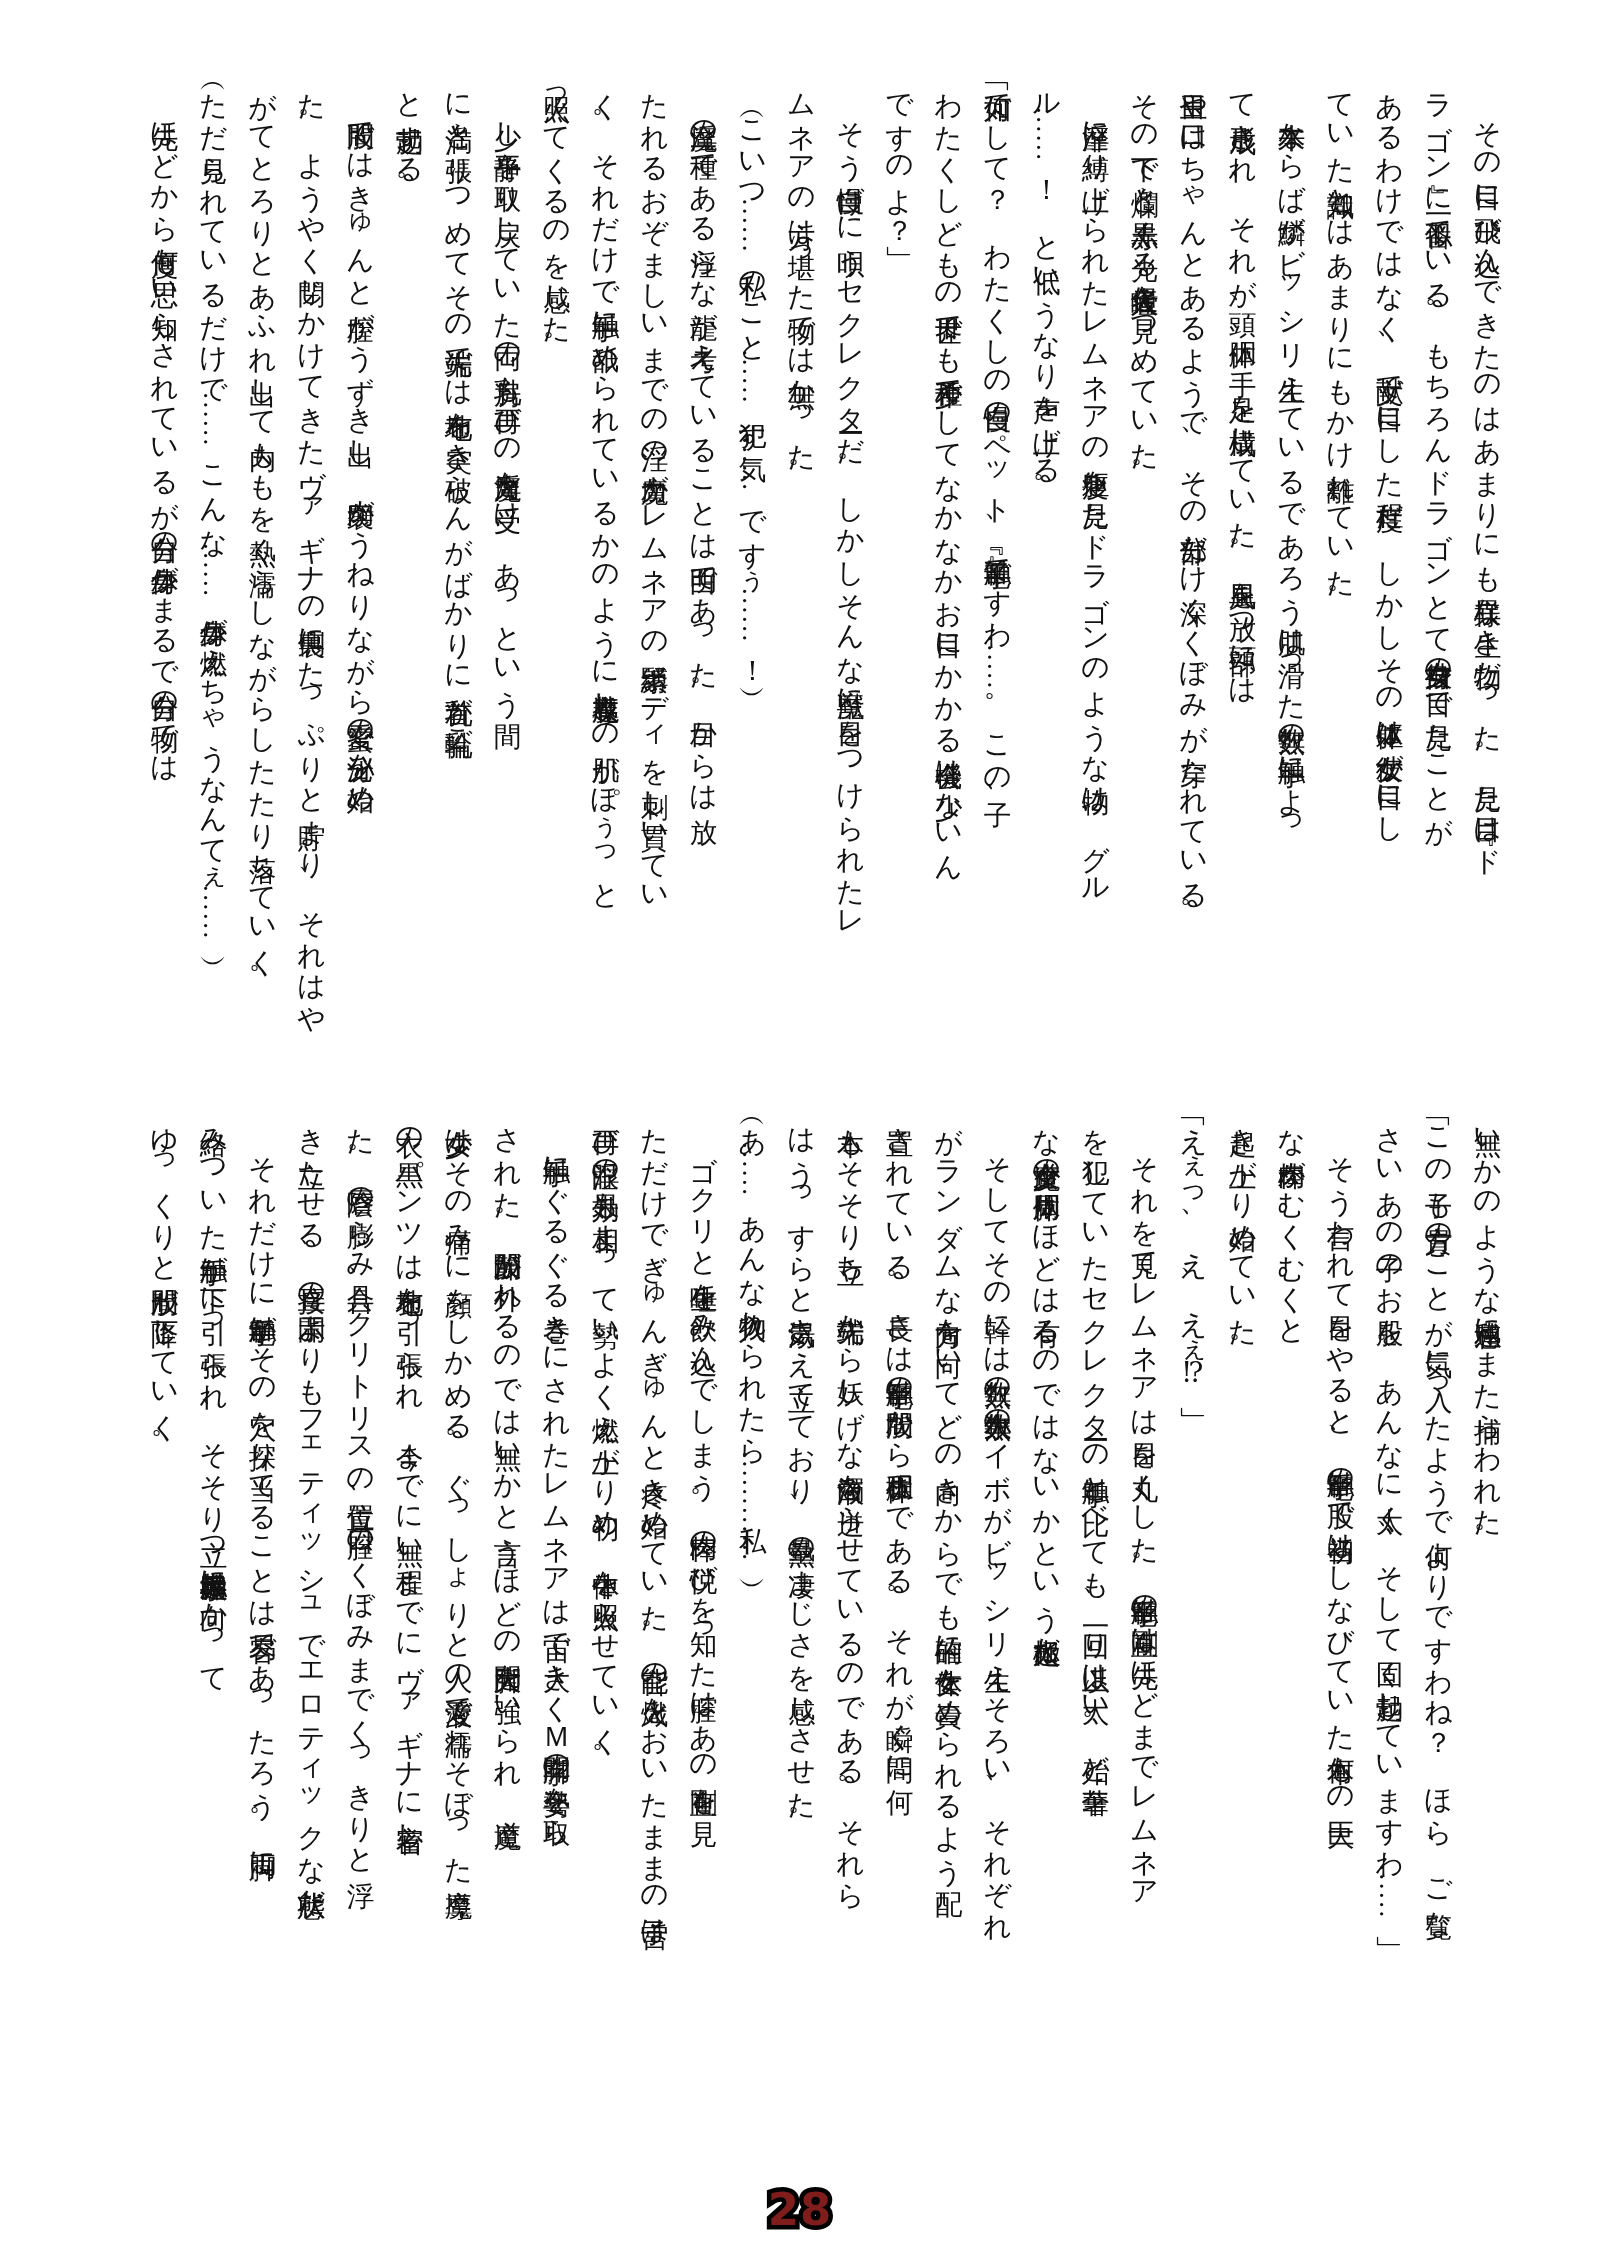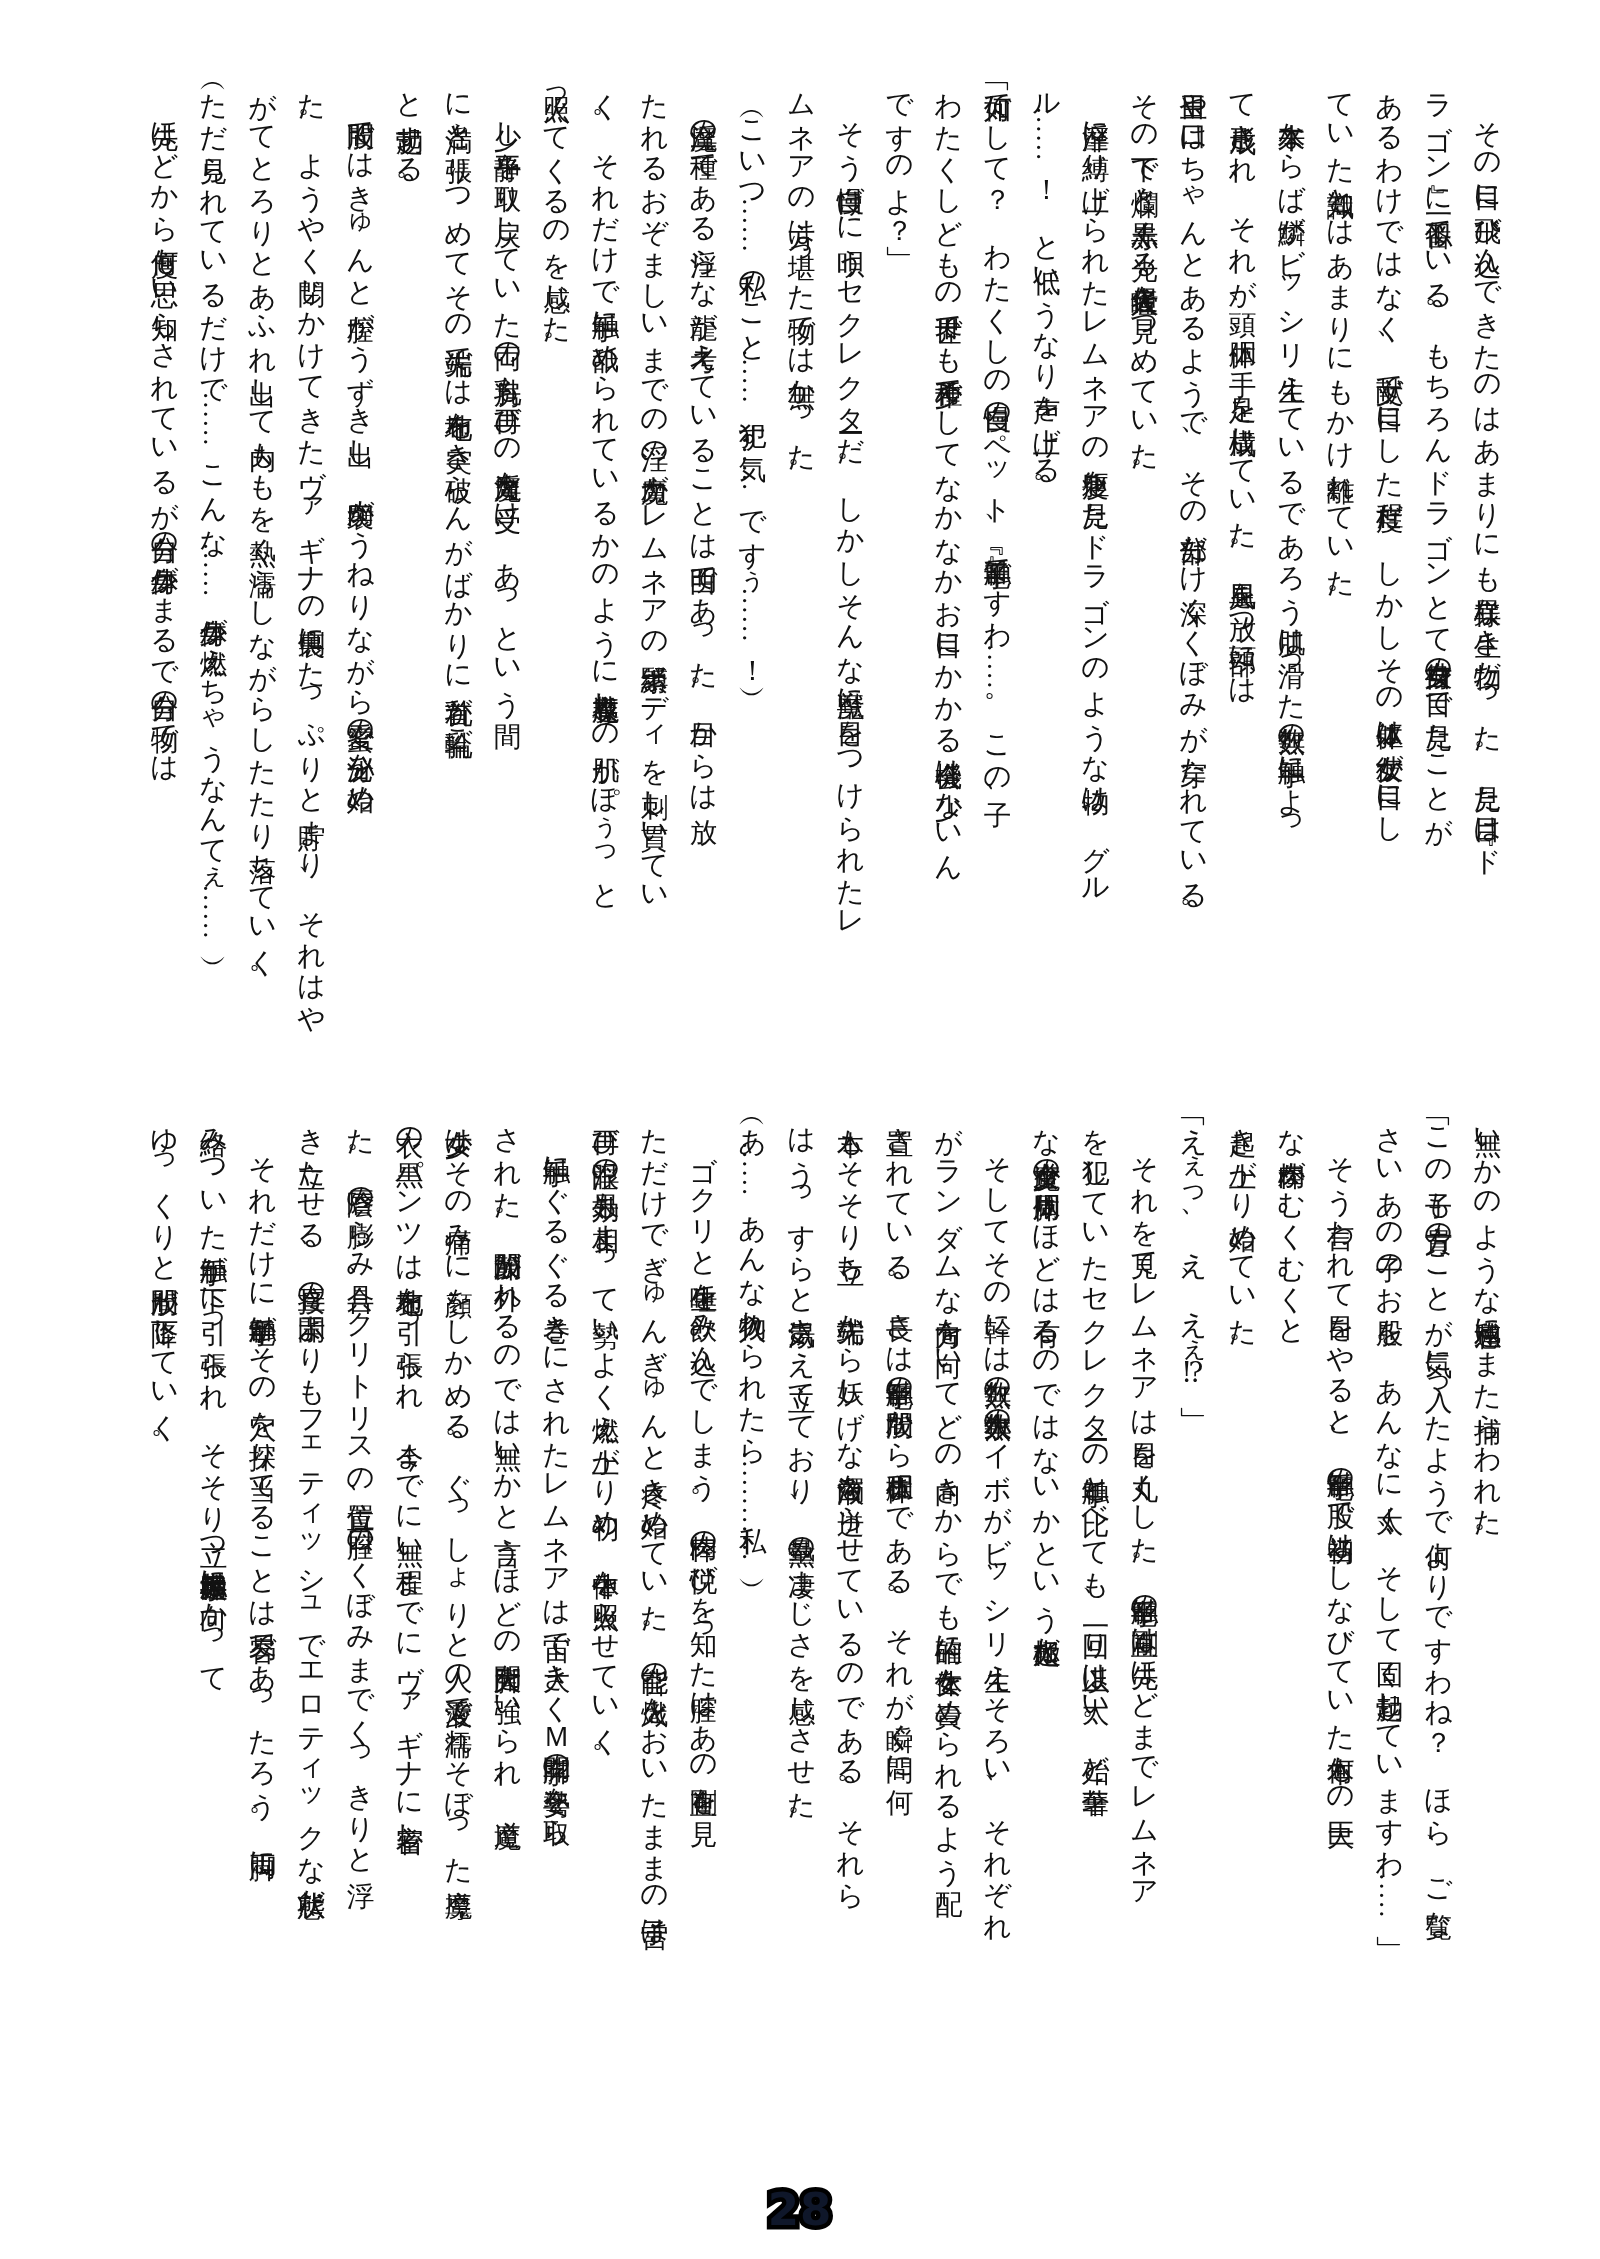--- a/index.html
+++ b/index.html
@@ -38,21 +38,21 @@
   .page-number {
     position: absolute;
     top: 2183px;
     left: 0;
     right: 0;
     text-align: center;
     font-family: "DejaVu Sans", "Liberation Sans", sans-serif;
     font-weight: bold;
     font-size: 45px;
     letter-spacing: 1px;
-    color: #0f172a;
+    color: #7f1d1d;
     -webkit-text-stroke: 9px #000000;
     paint-order: stroke fill;
   }
 </style>
 </head>
 <body>
 
 <div class="page">
 
   <section class="vtext-block vtext-block-top">

